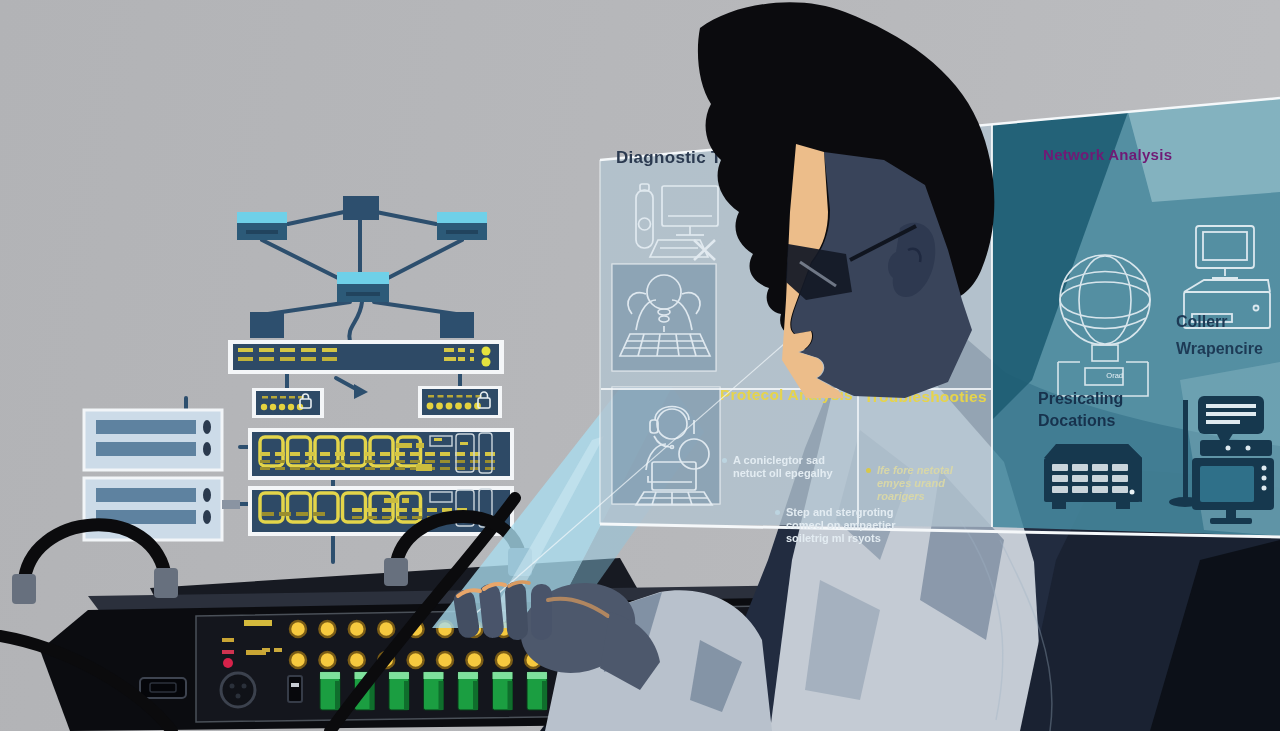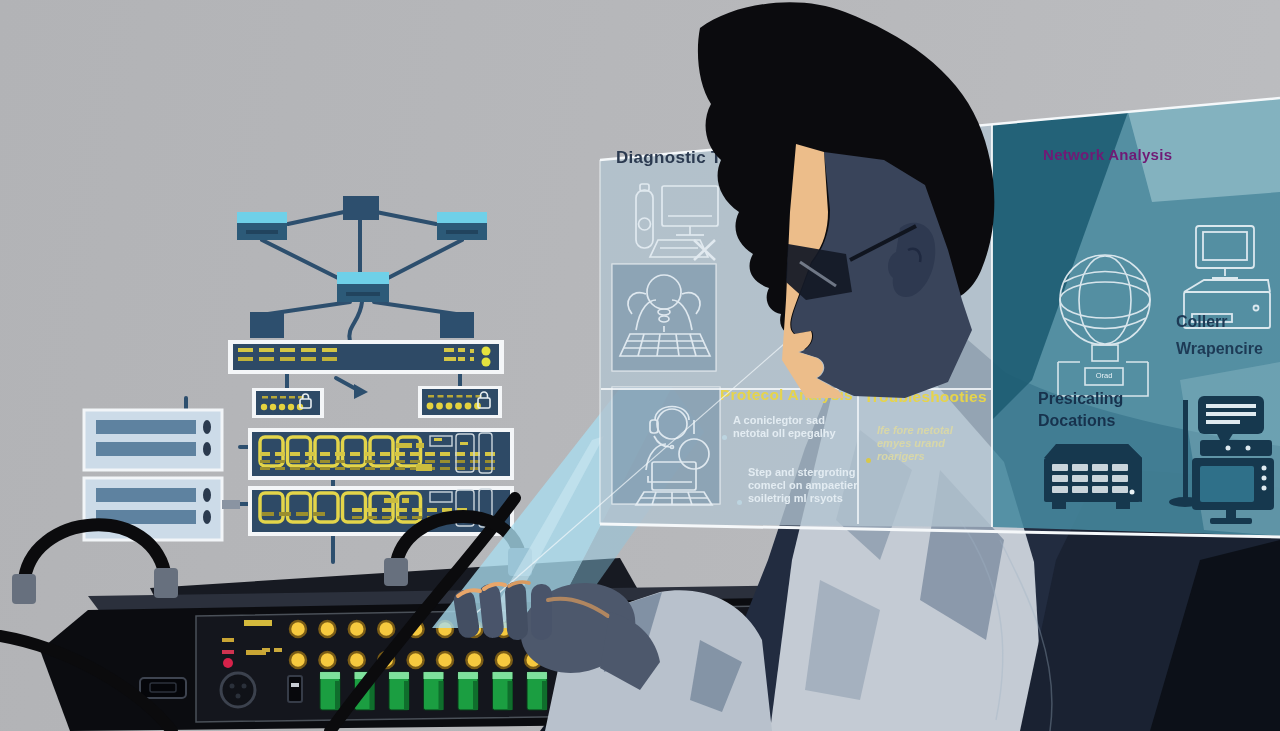--- a/index.html
+++ b/index.html
@@ -6,25 +6,25 @@
   #stage{position:relative;width:1280px;height:731px;overflow:hidden;
          font-family:"Liberation Sans",sans-serif;background:#b5b6b9;}
   .abs{position:absolute;}
   svg.layer{position:absolute;left:0;top:0;width:1280px;height:731px;}
   .t{position:absolute;white-space:nowrap;}
   .title-dark{font-weight:bold;color:#2b3a50;font-size:17px;letter-spacing:.3px;}
   .title-yellow{font-weight:bold;color:#e6d44b;font-size:15.5px;letter-spacing:.2px;}
   .title-white{font-weight:bold;color:#701a75;font-size:15px;letter-spacing:.3px;}
   .title-navy{font-weight:bold;color:#17324d;font-size:16px;line-height:22px;}
   .sub-white{color:#d6e6ed;font-size:10.5px;line-height:13.5px;font-weight:bold;}
-  .bullet{display:flex;gap:6px;align-items:flex-end;}
+  .bullet{display:flex;gap:6px;align-items:flex-start;margin-top:40px;}
   .dot{width:5px;height:5px;border-radius:50%;margin-top:4px;flex:0 0 auto;}
   .btxt{font-size:11px;line-height:13px;font-weight:bold;}
   .collector{font-weight:bold;color:#1d3a55;font-size:16px;line-height:27px;}
-  .globe-label{color:#e8f1f6;font-size:7.5px;text-align:center;}
+  .globe-label{color:#e8f1f6;font-size:7.5px;text-align:right;}
 </style>
 </head>
 <body>
 
 <div id="stage">
 
   <div class="abs" style="left:0;top:0;width:1280px;height:731px;
               background:linear-gradient(100deg,#b2b3b6 0%,#b7b8bb 55%,#bcbdc0 100%);"></div>
 
   <svg class="layer" viewBox="0 0 1280 731">
@@ -535,23 +535,23 @@
     </g>
   </svg>
 
   <div class="t title-dark" style="left:616px;top:148px;">Diagnostic Tools</div>
 
   <div class="t title-white" style="left:1043px;top:146px;">Network Analysis</div>
 
   <div class="t title-yellow" style="left:720px;top:386px;">Protecol Analysis</div>
   <div class="t bullet" style="left:722px;top:414px;">
     <span class="dot" style="background:#bcd4e0;"></span>
-    <span class="btxt" style="color:#e3ecf2;"><span>A coniclegtor sad</span><br><span>netotal oll epegalhy</span></span>
+    <span class="btxt" style="color:#e3ecf2;"><span>A coniclegtor sad</span><br><span>netuct oll epegalhy</span></span>
   </div>
-  <div class="t bullet" style="left:722px;top:466px;padding-left:15px;">
+  <div class="t bullet" style="left:760px;top:466px;padding-left:15px;">
     <span class="dot" style="background:#bcd4e0;"></span>
     <span class="btxt" style="color:#e3ecf2;"><span>Step and stergroting</span><br><span>comecl on ampaetier</span><br><span>soiletrig ml rsyots</span></span>
   </div>
 
   <div class="t title-yellow" style="left:864px;top:388px;">Troubleshooties</div>
   <div class="t bullet" style="left:866px;top:424px;font-style:italic;">
     <span class="dot" style="background:#d8c84a;"></span>
     <span class="btxt" style="color:#d8d7a8;"><span>Ife fore netotal</span><br><span>emyes urand</span><br><span>roarigers</span></span>
   </div>
 

